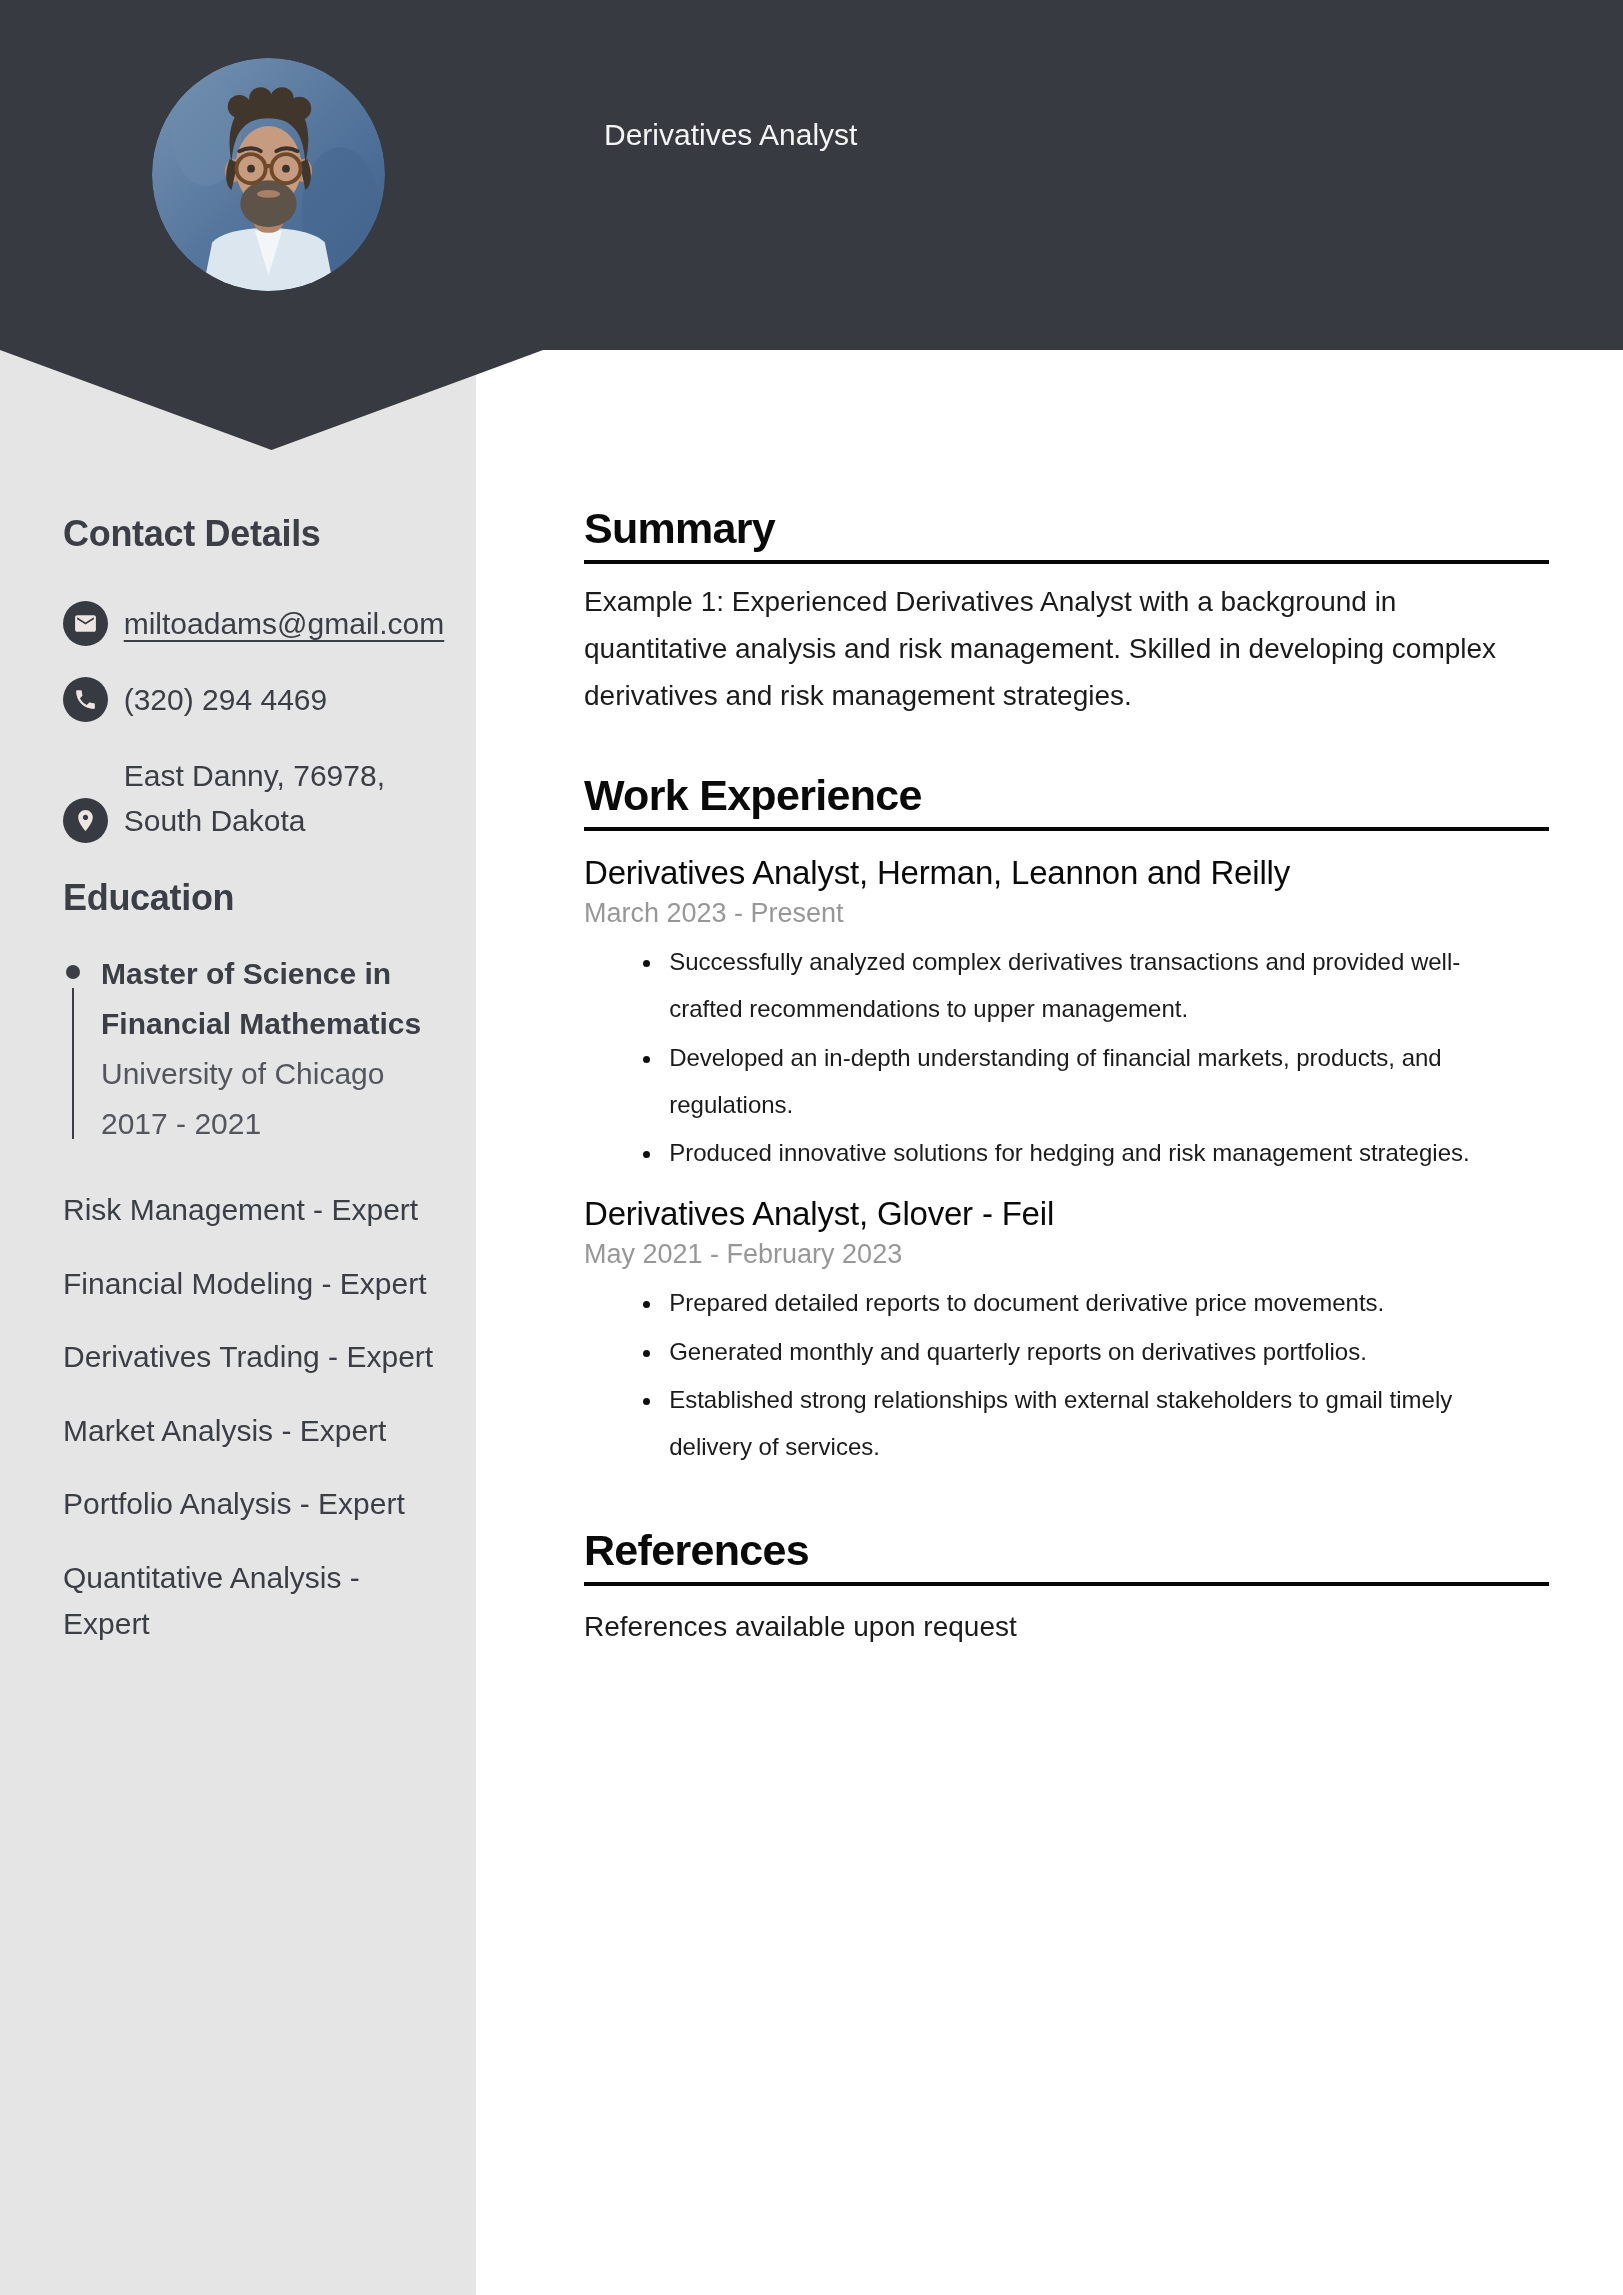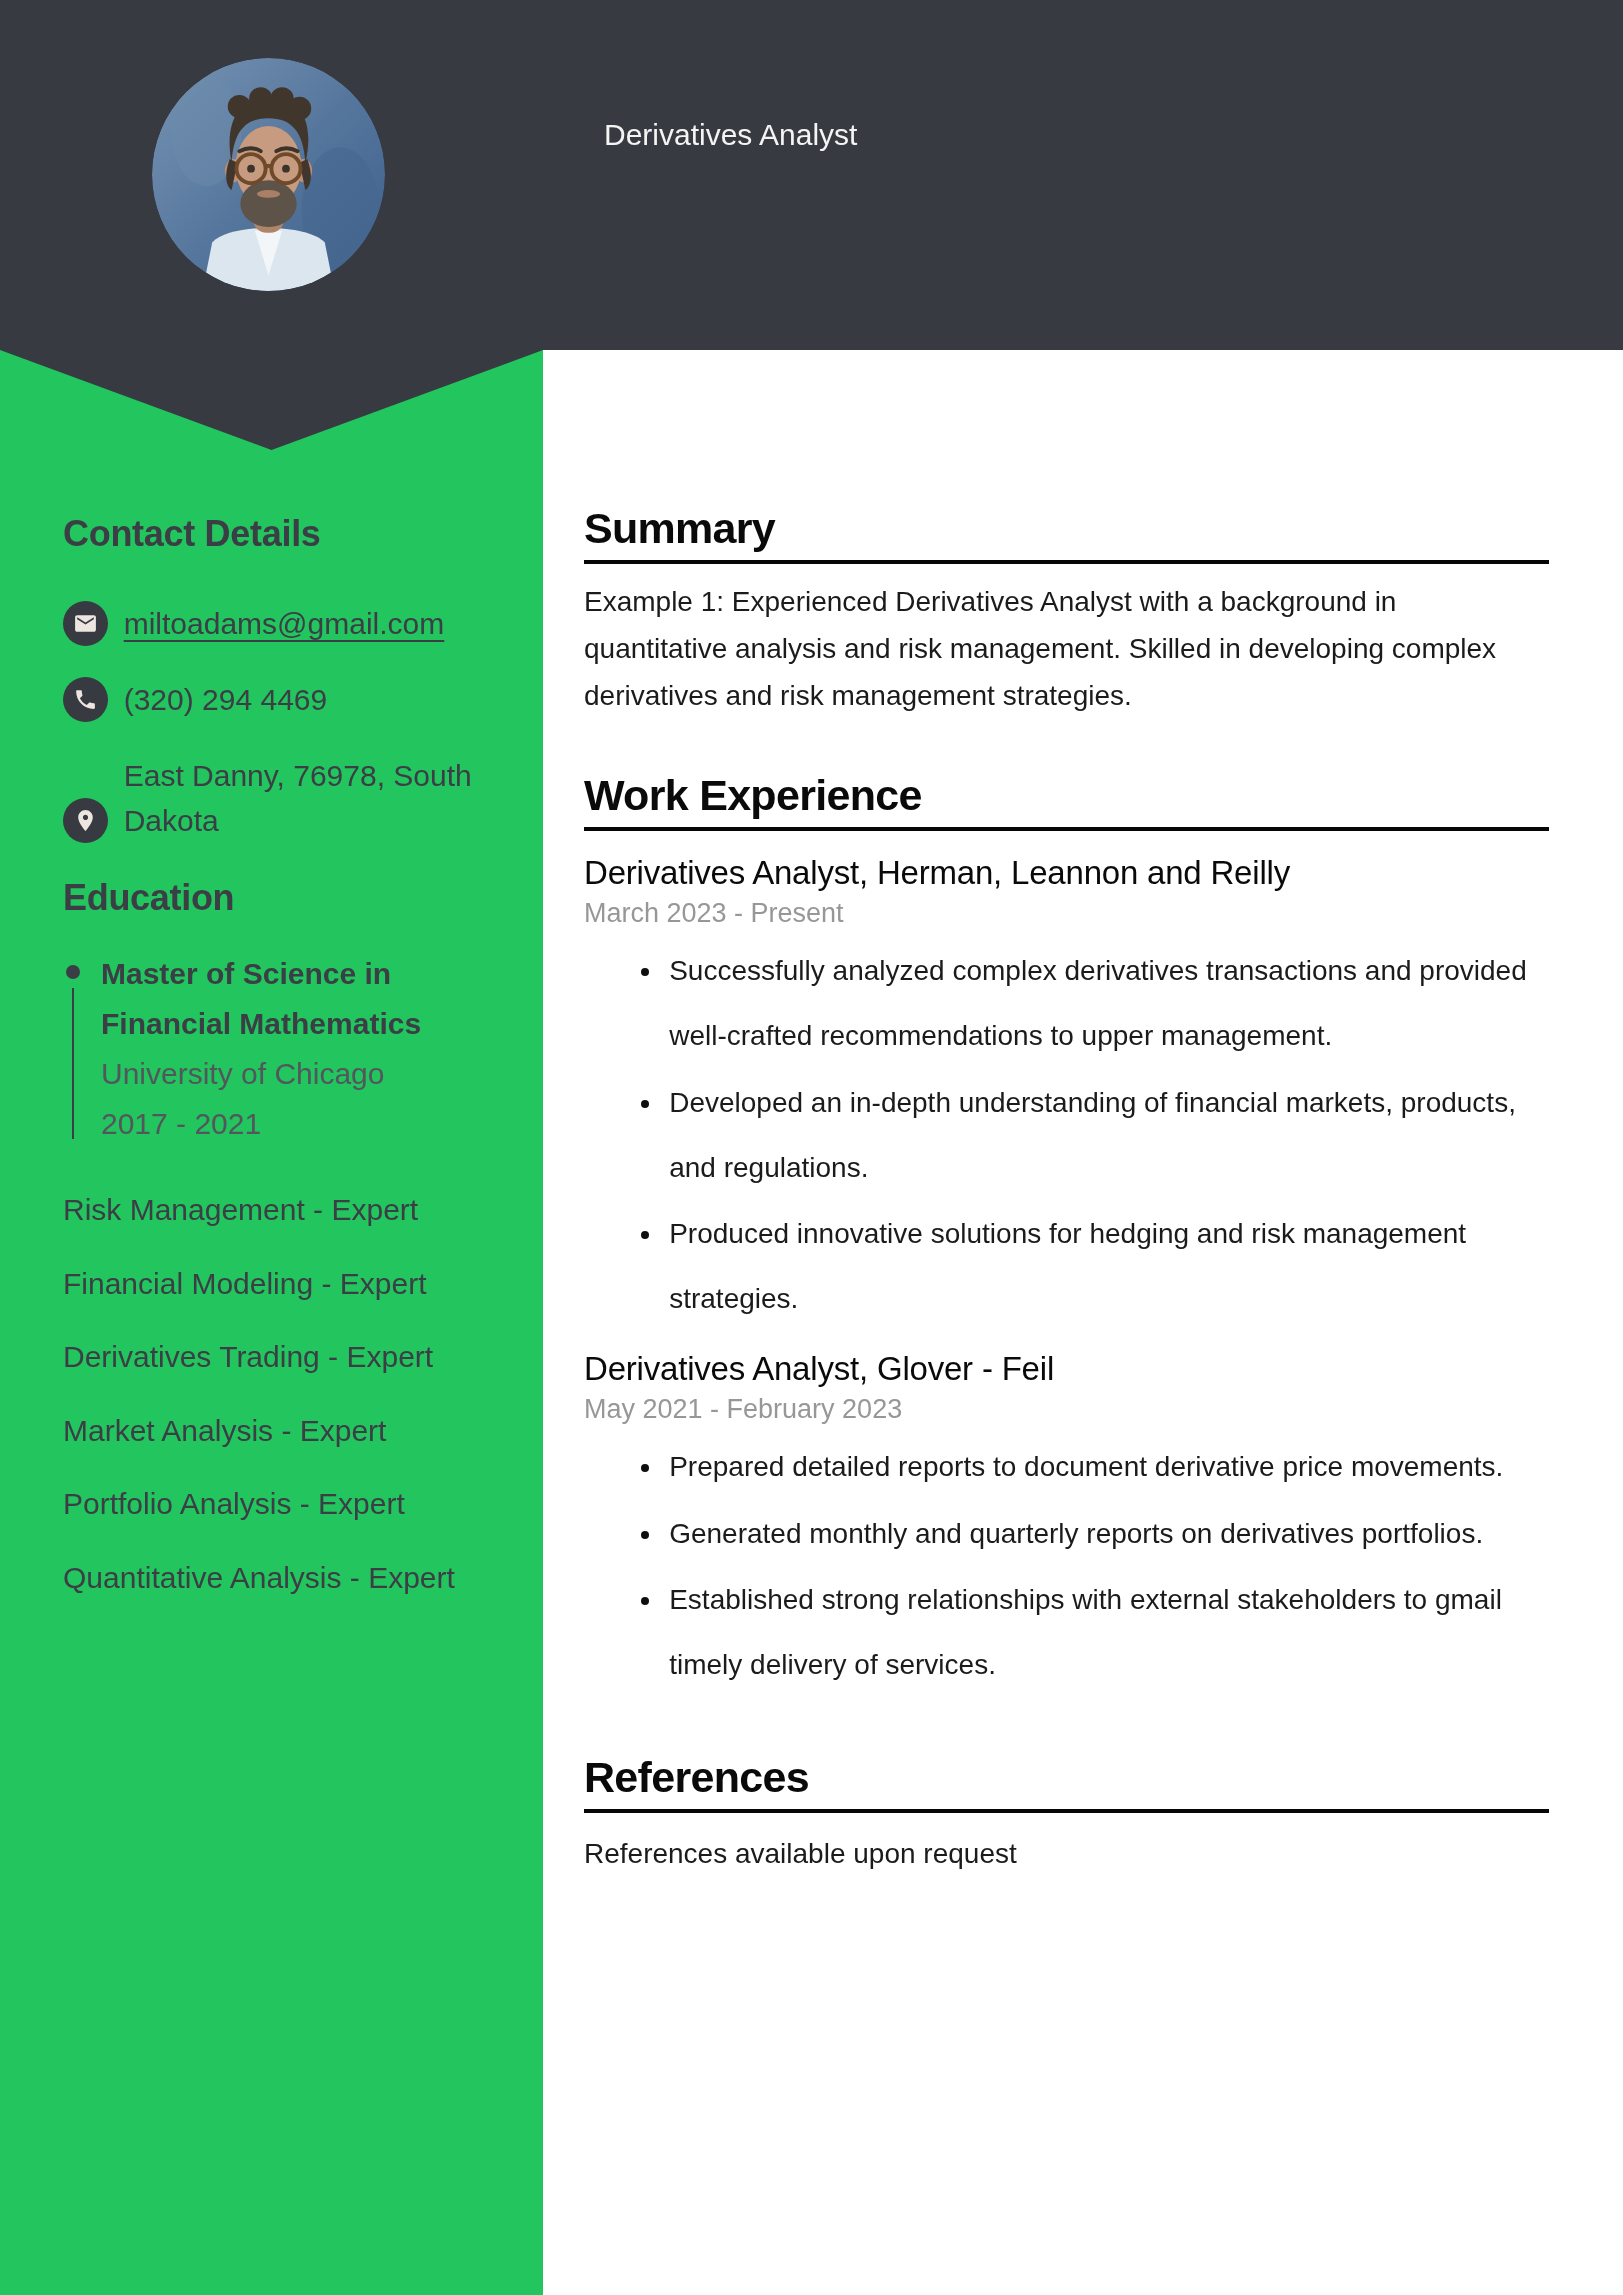--- a/index.html
+++ b/index.html
@@ -3,22 +3,22 @@
 <meta charset="utf-8">
 <style>
   html,body { margin:0; padding:0; background:#ffffff; }
   .page {
     position:relative; width:1623px; height:2295px; overflow:hidden;
     background:#ffffff; font-family:"Liberation Sans", sans-serif;
   }
 
   
   .sidebar {
-    position:absolute; top:0; left:0; width:543px; height:2295px;
-    background:#22c55e; box-sizing:border-box;
+    position:absolute; top:0; left:0; width:476px; height:2295px;
+    background:#e5e5e5; box-sizing:border-box;
     padding:512px 37px 0 63px; color:#3B3E45;
   }
   .side-heading {
     font-size:36px; font-weight:700; letter-spacing:-0.3px;
     color:#3B3E45; margin:0; line-height:1.2;
   }
   .contact-rows { margin-top:46px; }
   .c-row { display:flex; align-items:flex-end; margin-top:31px; }
   .c-row:first-child { margin-top:0; }
   .icon-circle {
@@ -91,21 +91,21 @@
   .section-work { margin-top:52px; }
   .job-block { margin-top:22px; }
   .job-block + .job-block { margin-top:18.3px; }
   .job-name {
     font-size:33px; font-weight:400; letter-spacing:-0.2px; color:#0A0A0A;
     margin:0; line-height:1.2;
   }
   .job-dates { font-size:27px; color:#979797; margin:2.6px 0 0; line-height:1.4; }
   .job-bullets { margin:5.2px 0 0; padding:0 0 0 80px; list-style:disc; }
   .job-bullets li {
-    font-size:28px; line-height:65px; max-width:858px; padding-left:5.2px;
+    font-size:24px; line-height:47px; max-width:858px; padding-left:5.2px;
     color:#1B1B1B; margin-bottom:1.3px;
   }
   .job-bullets li::marker { color:#0F0F0F; }
   .section-refs { margin-top:56px; }
   .refs-text { font-size:28px; line-height:47px; margin:17px 0 0; color:#1B1B1B; }
 </style>
 </head>
 <body>
 
 <div class="page">

